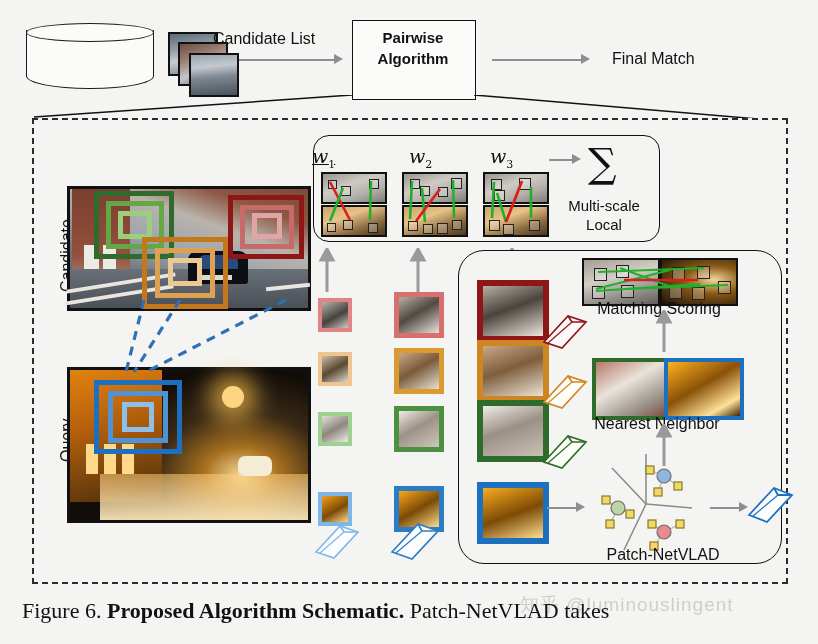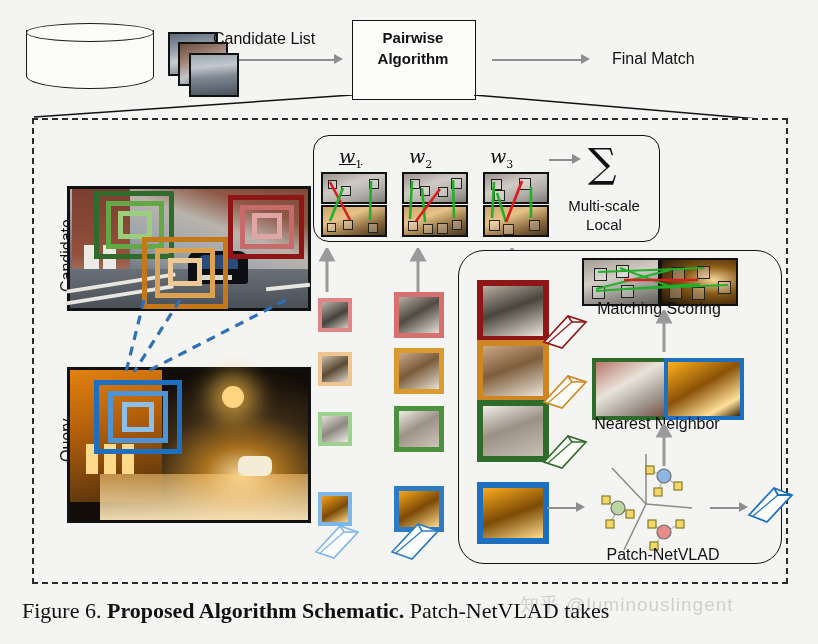--- a/index.html
+++ b/index.html
@@ -149,21 +149,21 @@
 </div>
 
 <svg class="abs" style="left:60px;top:298px;width:260px;height:78px;" viewBox="0 0 260 78">
   <line x1="84" y1="2" x2="66" y2="74" stroke="#2f6fb5" stroke-width="3.2" stroke-dasharray="9 7"></line>
   <line x1="120" y1="2" x2="74" y2="74" stroke="#2f6fb5" stroke-width="3.2" stroke-dasharray="9 7"></line>
   <line x1="226" y1="2" x2="86" y2="74" stroke="#2f6fb5" stroke-width="3.2" stroke-dasharray="9 7"></line>
 </svg>
 
 <div class="abs" id="fusion"></div>
 
-<div class="wlab" style="left:339px;top:145px;text-decoration:underline;">
+<div class="wlab" style="left:312px;top:145px;text-decoration:underline;">
   <span>w</span><sub>1</sub>
 </div>
 <div class="wlab" style="left:409px;top:145px;">
   <span>w</span><sub>2</sub>
 </div>
 <div class="wlab" style="left:490px;top:145px;">
   <span>w</span><sub>3</sub>
 </div>
 
 <div class="pairimg pair-top abs" style="left:321px;top:172px;width:62px;height:28px;">

